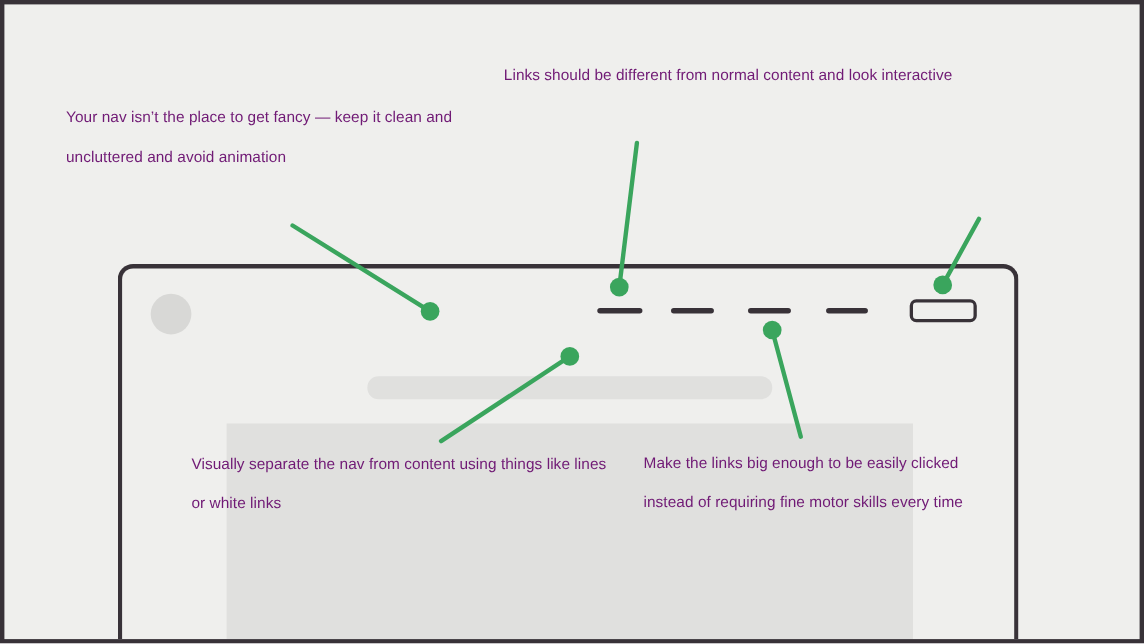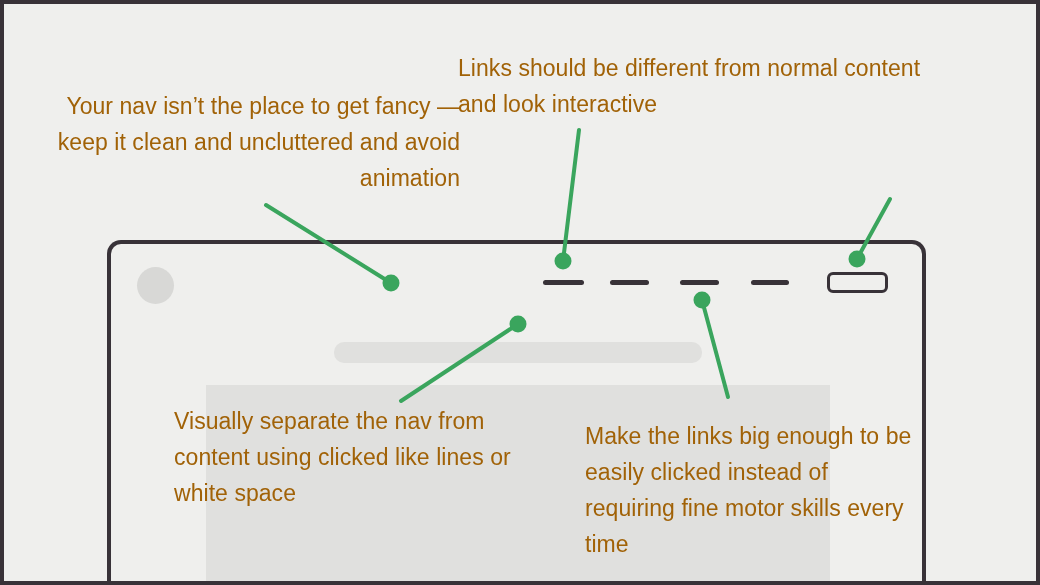--- a/index.html
+++ b/index.html
@@ -72,31 +72,31 @@
     position: absolute;
     left: 202px;
     top: 381px;
     width: 624px;
     height: 204px;
     background: #e0e0de;
   }
   
   .anno {
     position: absolute;
-    color: #a16207;
-    font-size: 23px;
+    color: #701a75;
+    font-size: 14px;
     line-height: 36px;
     white-space: pre-line;
     letter-spacing: 0.05px;
   }
-  #anno-nav      { left: 36px;  top: 84px;  width: 420px; text-align: right; }
+  #anno-nav      { left: 56px;  top: 84px;  width: 420px; }
   #anno-links    { left: 454px; top: 46px;  width: 470px; }
   #anno-key      { left: 771px; top: 159px; width: 260px; }
   #anno-separate { left: 170px; top: 399px; width: 380px; }
-  #anno-big      { left: 581px; top: 398px; width: 330px; margin-top: 16px; }
+  #anno-big      { left: 581px; top: 398px; width: 330px; }
 
   .leader-svg {
     position: absolute;
     left: 0; top: 0;
     width: 1040px;
     height: 585px;
     pointer-events: none;
     overflow: visible;
   }
   .leader-line {
@@ -142,17 +142,17 @@
 
     <line class="leader-line" x1="724" y1="393" x2="698" y2="296"></line>
     <circle class="leader-dot" cx="698" cy="296" r="8.5"></circle>
   </svg>
 
   <div class="anno" id="anno-nav">Your nav isn’t the place to get fancy — keep it clean and uncluttered and avoid animation</div>
 
   <div class="anno" id="anno-links">Links should be different from normal content and look interactive</div>
 
 
-  <div class="anno" id="anno-separate">Visually separate the nav from content using clicked like lines or white space</div>
+  <div class="anno" id="anno-separate">Visually separate the nav from content using things like lines or white links</div>
 
   <div class="anno" id="anno-big">Make the links big enough to be easily clicked instead of requiring fine motor skills every time</div>
 
 </div>
 
 </body></html>

